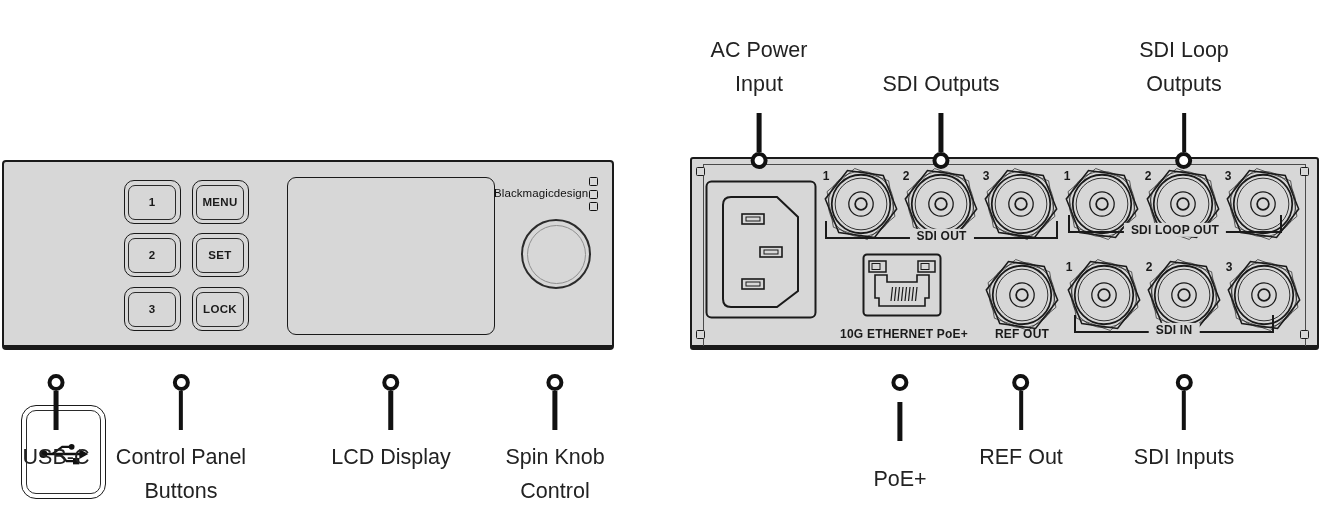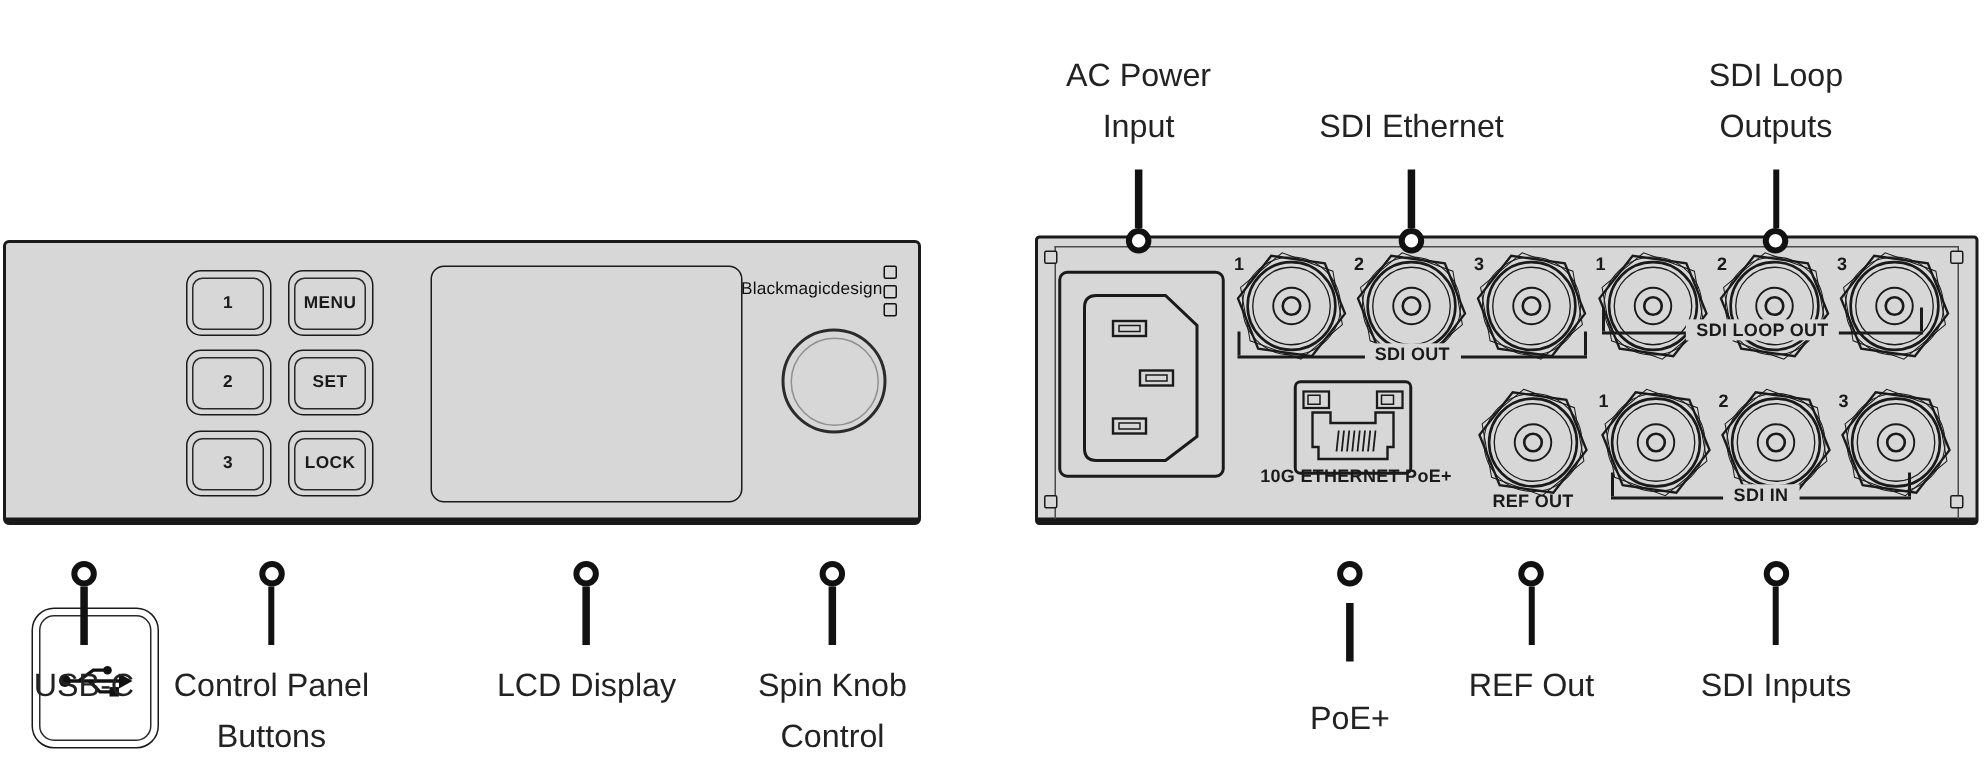--- a/index.html
+++ b/index.html
@@ -166,21 +166,21 @@
       <line x1="30.5" y1="34" x2="29" y2="48"></line>
         <line x1="34" y1="34" x2="32.5" y2="48"></line>
       <line x1="37.5" y1="34" x2="36" y2="48"></line>
         <line x1="41" y1="34" x2="39.5" y2="48"></line>
       <line x1="44.5" y1="34" x2="43" y2="48"></line>
         <line x1="48" y1="34" x2="46.5" y2="48"></line>
       <line x1="51.5" y1="34" x2="50" y2="48"></line>
         <line x1="55" y1="34" x2="53.5" y2="48"></line>
     </g>
   </svg>
-  <div class="port-label" style="left:904px; top:310px;">10G ETHERNET PoE+</div>
+  <div class="port-label" style="left:904px; top:327px;">10G ETHERNET PoE+</div>
 
   <div class="bnc" style="left:822px; top:165px;">
   <svg width="78" height="78" viewBox="0 0 80 80">
     <polygon points="76.6,45.2 53.9,74.3 17.2,69.2 3.4,34.8 26.1,5.7 62.8,10.8" fill="none" stroke="#1a1a1a" stroke-width="1.6"></polygon>
     <polygon points="74.8,52.7 46.4,76.4 11.7,63.8 5.2,27.3 33.6,3.6 68.3,16.2" fill="none" stroke="#1a1a1a" stroke-width="0.7"></polygon>
     <circle cx="40" cy="40" r="33.5" fill="none" stroke="#1a1a1a" stroke-width="0.7"></circle>
     <circle cx="40" cy="40" r="30" fill="none" stroke="#1a1a1a" stroke-width="1.8"></circle>
     <circle cx="40" cy="40" r="26.5" fill="none" stroke="#1a1a1a" stroke-width="0.9"></circle>
     <circle cx="40" cy="40" r="12.5" fill="none" stroke="#1a1a1a" stroke-width="1.3"></circle>
     <circle cx="40" cy="40" r="6" fill="none" stroke="#1a1a1a" stroke-width="1.8"></circle>
@@ -246,21 +246,21 @@
     <circle cx="40" cy="40" r="33.5" fill="none" stroke="#1a1a1a" stroke-width="0.7"></circle>
     <circle cx="40" cy="40" r="30" fill="none" stroke="#1a1a1a" stroke-width="1.8"></circle>
     <circle cx="40" cy="40" r="26.5" fill="none" stroke="#1a1a1a" stroke-width="0.9"></circle>
     <circle cx="40" cy="40" r="12.5" fill="none" stroke="#1a1a1a" stroke-width="1.3"></circle>
     <circle cx="40" cy="40" r="6" fill="none" stroke="#1a1a1a" stroke-width="1.8"></circle>
   </svg>
 </div>
   <div class="port-num" style="left:1061px; top:169px;">1</div>
   <div class="port-num" style="left:1142px; top:169px;">2</div>
   <div class="port-num" style="left:1222px; top:169px;">3</div>
-  <div class="bracket" style="left:1068px; top:205px; width:214px;">
+  <div class="bracket" style="left:1068px; top:215px; width:214px;">
     <i class="tick l"></i>
       <i class="tick r"></i>
     <span class="bracket-label">SDI LOOP OUT</span>
   </div>
 
   <div class="bnc" style="left:983px; top:256px;">
   <svg width="78" height="78" viewBox="0 0 80 80">
     <polygon points="76.6,45.2 53.9,74.3 17.2,69.2 3.4,34.8 26.1,5.7 62.8,10.8" fill="none" stroke="#1a1a1a" stroke-width="1.6"></polygon>
     <polygon points="74.8,52.7 46.4,76.4 11.7,63.8 5.2,27.3 33.6,3.6 68.3,16.2" fill="none" stroke="#1a1a1a" stroke-width="0.7"></polygon>
     <circle cx="40" cy="40" r="33.5" fill="none" stroke="#1a1a1a" stroke-width="0.7"></circle>
@@ -315,21 +315,21 @@
   </div>
 
   <div class="callout callout-top" style="left:759px;">
     <div class="co-line">AC Power</div>
     <div class="co-line">Input</div>
     <div class="co-stem"></div>
     <div class="co-ring"></div>
   </div>
   <div class="callout callout-top" style="left:941px;">
     <div class="co-line"></div>
-    <div class="co-line">SDI Ethernet</div>
+    <div class="co-line">SDI Outputs</div>
     <div class="co-stem"></div>
     <div class="co-ring"></div>
   </div>
   <div class="callout callout-top" style="left:1184px;">
     <div class="co-line">SDI Loop</div>
     <div class="co-line">Outputs</div>
     <div class="co-stem"></div>
     <div class="co-ring"></div>
   </div>
 

